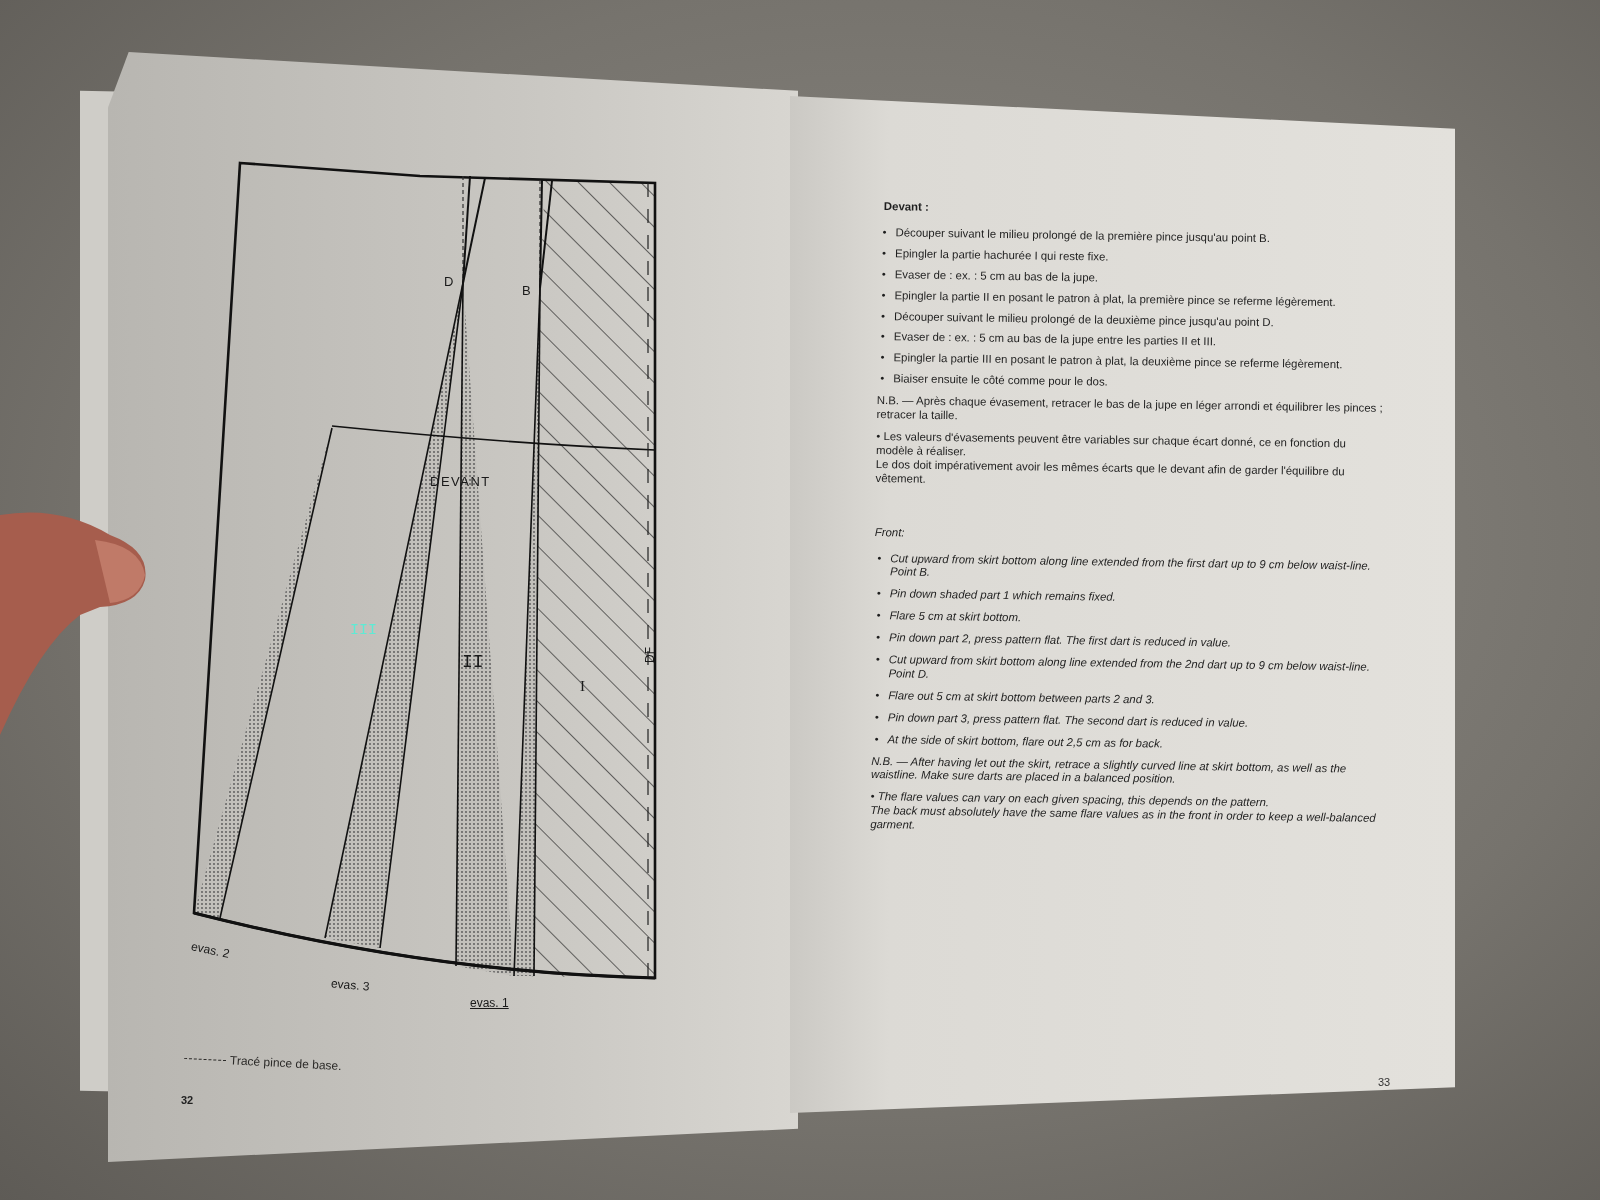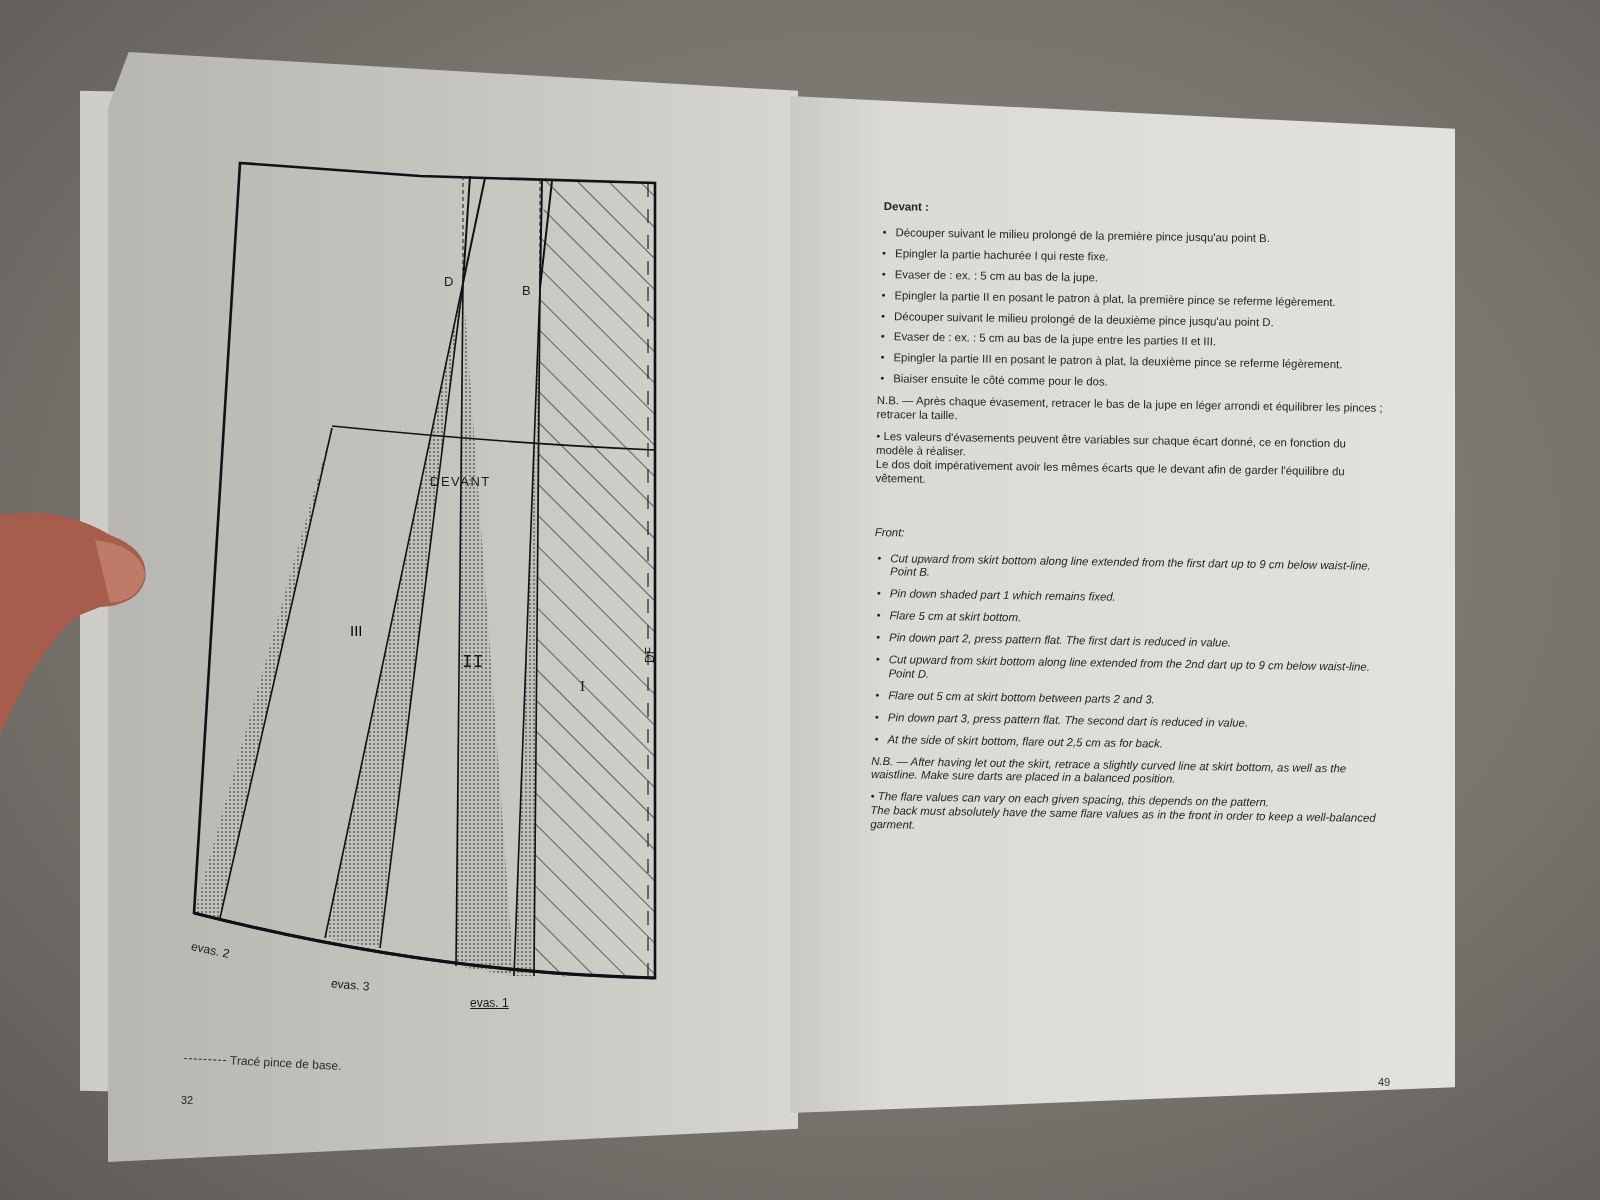--- a/index.html
+++ b/index.html
@@ -4,21 +4,21 @@
 <style>
   html,body{margin:0;padding:0;}
   body{width:1600px;height:1200px;overflow:hidden;background:#6f6c66;position:relative;font-family:"Liberation Sans",sans-serif;}
   .bg{position:absolute;inset:0;background:radial-gradient(ellipse at 55% 45%,#8d8a84 0%,#76736d 60%,#5e5b56 100%);}
   .under-page{position:absolute;left:80px;top:98px;width:700px;height:1000px;background:#cfcdc8;transform:skewY(1.2deg);}
   .left-page{position:absolute;left:108px;top:52px;width:690px;height:1110px;background:linear-gradient(90deg,#b8b6b1 0%,#c9c7c2 60%,#d8d6d1 100%);clip-path:polygon(3% 0%,100% 3.5%,100% 97%,0% 100%,0% 5%);}
   .right-page{position:absolute;left:790px;top:96px;width:665px;height:1022px;background:linear-gradient(90deg,#cbc9c4 0%,#dcdad5 15%,#e3e1dc 100%);clip-path:polygon(0% 0%,100% 3.2%,100% 97%,0% 99.5%);}
   .diagram{position:absolute;left:180px;top:158px;width:520px;height:860px;}
   .legend{position:absolute;left:184px;top:1055px;font-size:12px;color:#2b2a28;transform:rotate(3deg);display:flex;align-items:center;gap:4px;}
   .legend .dash{width:42px;border-top:1.5px dashed #2b2a28;}
-  .pg-left{position:absolute;left:181px;top:1094px;font-size:11px;color:#222;font-weight:normal;}
+  .pg-left{position:absolute;left:181px;top:1094px;font-size:11px;color:#222;font-weight:bold;}
   .pg-right{position:absolute;left:1378px;top:1076px;font-size:11px;color:#333;}
   .text-col{position:absolute;left:880px;top:200px;width:510px;color:#1e1e1e;font-size:11.4px;line-height:1.22;transform:rotate(0.9deg);transform-origin:0 0;}
   .h-fr{font-weight:bold;margin:0 0 12px 4px;}
   ul{list-style:none;margin:0;padding:0;}
   li{position:relative;padding-left:16px;margin-bottom:7px;}
   li:before{content:"•";position:absolute;left:3px;top:0;}
   .nb{margin:8px 0 8px 0;}
   .para{margin:0;}
   .en{font-style:italic;margin-top:40px;}
   .en .h-en{font-weight:normal;font-style:italic;margin:0 0 12px 0;}
@@ -72,21 +72,21 @@
   <line x1="360" y1="130" x2="354" y2="818" stroke="#111" stroke-width="1.6"></line>
   <line x1="152" y1="270" x2="40" y2="760" stroke="#111" stroke-width="1.6"></line>
   <line x1="200" y1="790" x2="283" y2="125" stroke="#111" stroke-width="1.6"></line>
 
   <line x1="468" y1="25" x2="468" y2="820" stroke="#222" stroke-width="1.2" stroke-dasharray="14 12"></line>
 </svg>
 
 <div style="position:absolute;left:444px;top:274px;font-size:13px;color:#1a1a1a;">D</div>
 <div style="position:absolute;left:522px;top:283px;font-size:13px;color:#1a1a1a;">B</div>
 <div style="position:absolute;left:430px;top:474px;font-size:13px;letter-spacing:1.5px;color:#1a1a1a;">DEVANT</div>
-<div style="position:absolute;left:350px;top:622px;font-family:Liberation Sans, sans-serif;font-size:15px;color:#000000;">III</div>
+<div style="position:absolute;left:350px;top:622px;font-family:Liberation Mono, monospace;font-size:15px;color:#5eead4;">III</div>
 <div style="position:absolute;left:462px;top:652px;font-family:Liberation Mono, monospace;font-size:18px;color:#1a1a1a;">II</div>
 <div style="position:absolute;left:580px;top:678px;font-family:'Liberation Serif',serif;font-size:15px;color:#1a1a1a;">I</div>
 <div style="position:absolute;left:642px;top:648px;font-size:12px;color:#1a1a1a;transform:rotate(-90deg);">DF</div>
 <div style="position:absolute;left:191px;top:943px;font-size:12px;color:#1a1a1a;transform:rotate(12deg);">evas. 2</div>
 <div style="position:absolute;left:331px;top:978px;font-size:12px;color:#1a1a1a;transform:rotate(5deg);">evas. 3</div>
 <div style="position:absolute;left:470px;top:996px;font-size:12px;color:#1a1a1a;text-decoration:underline;">evas. 1</div>
 
 <div class="legend">
   <span class="dash"></span>
   <span>Tracé pince de base.</span>
@@ -119,18 +119,18 @@
       <li>Cut upward from skirt bottom along line extended from the 2nd dart up to 9 cm below waist-line. Point D.</li>
       <li>Flare out 5 cm at skirt bottom between parts 2 and 3.</li>
       <li>Pin down part 3, press pattern flat. The second dart is reduced in value.</li>
       <li>At the side of skirt bottom, flare out 2,5 cm as for back.</li>
     </ul>
     <p class="nb">N.B. — After having let out the skirt, retrace a slightly curved line at skirt bottom, as well as the waistline. Make sure darts are placed in a balanced position.</p>
     <p class="para">• The flare values can vary on each given spacing, this depends on the pattern.</p>
     <p class="para">The back must absolutely have the same flare values as in the front in order to keep a well-balanced garment.</p>
   </div>
 </div>
-<div class="pg-right">49</div>
+<div class="pg-right">33</div>
 
 <svg class="hand" viewBox="0 0 150 230">
   <path d="M0 10 Q60 0 110 30 Q150 45 145 75 Q138 100 100 102 L80 110 Q40 140 0 230 Z" fill="#a65d4d"></path>
   <path d="M95 35 Q140 40 145 70 Q140 95 110 98 Z" fill="#c07a68"></path>
 </svg>
 
 </body></html>

